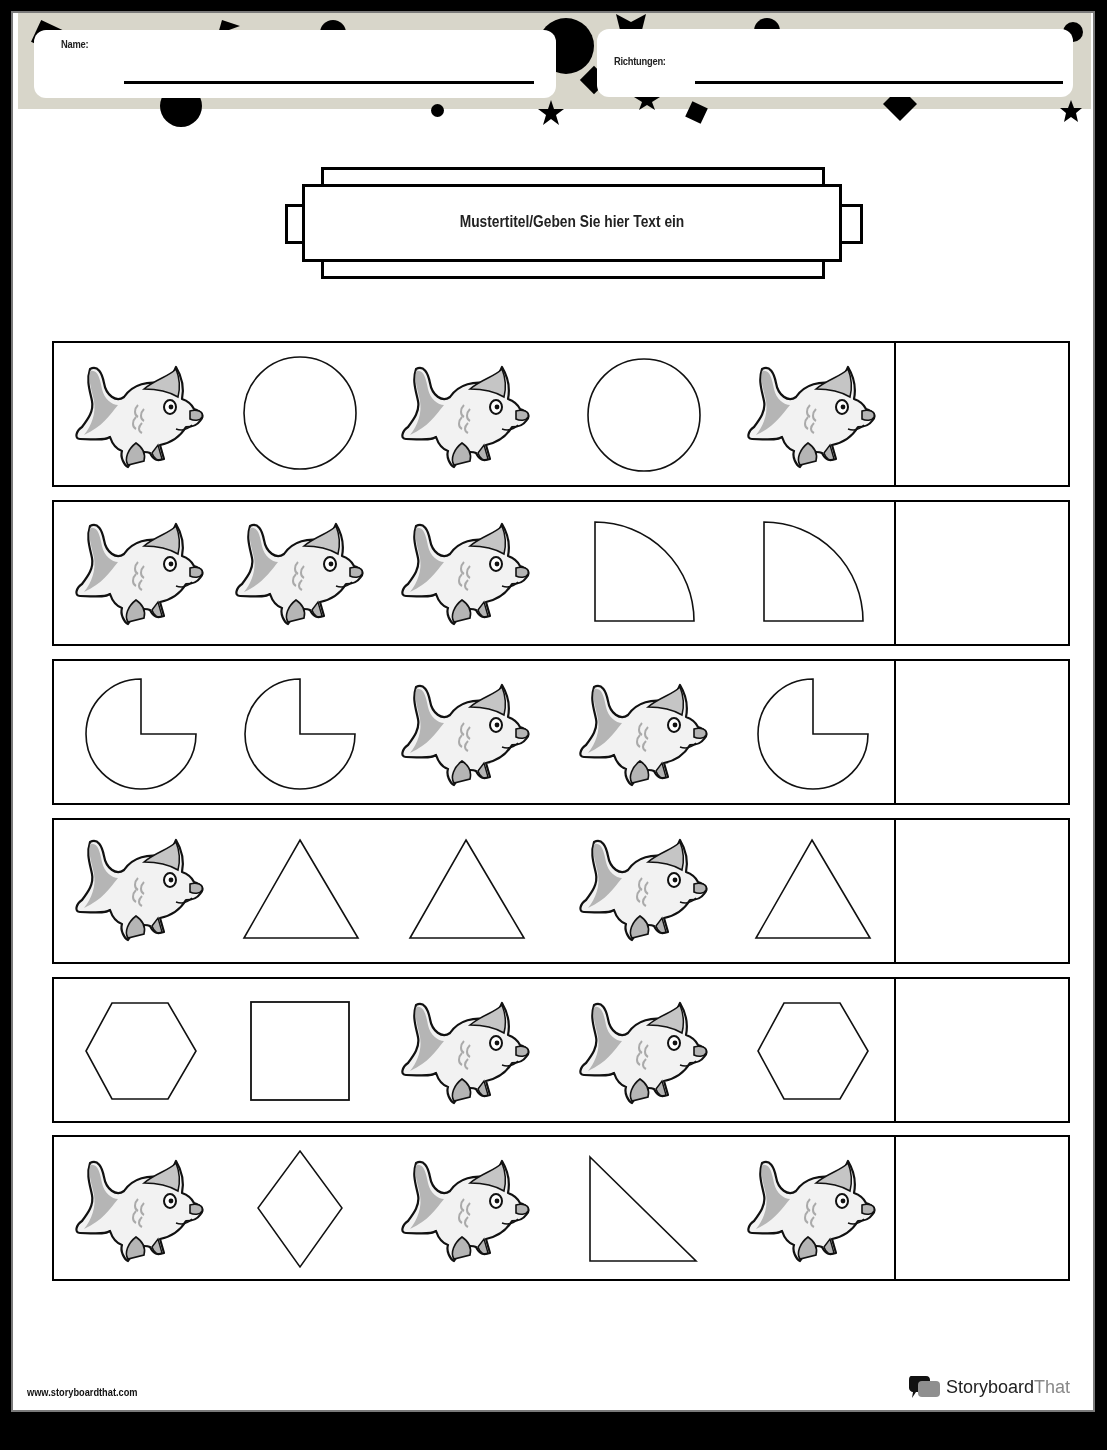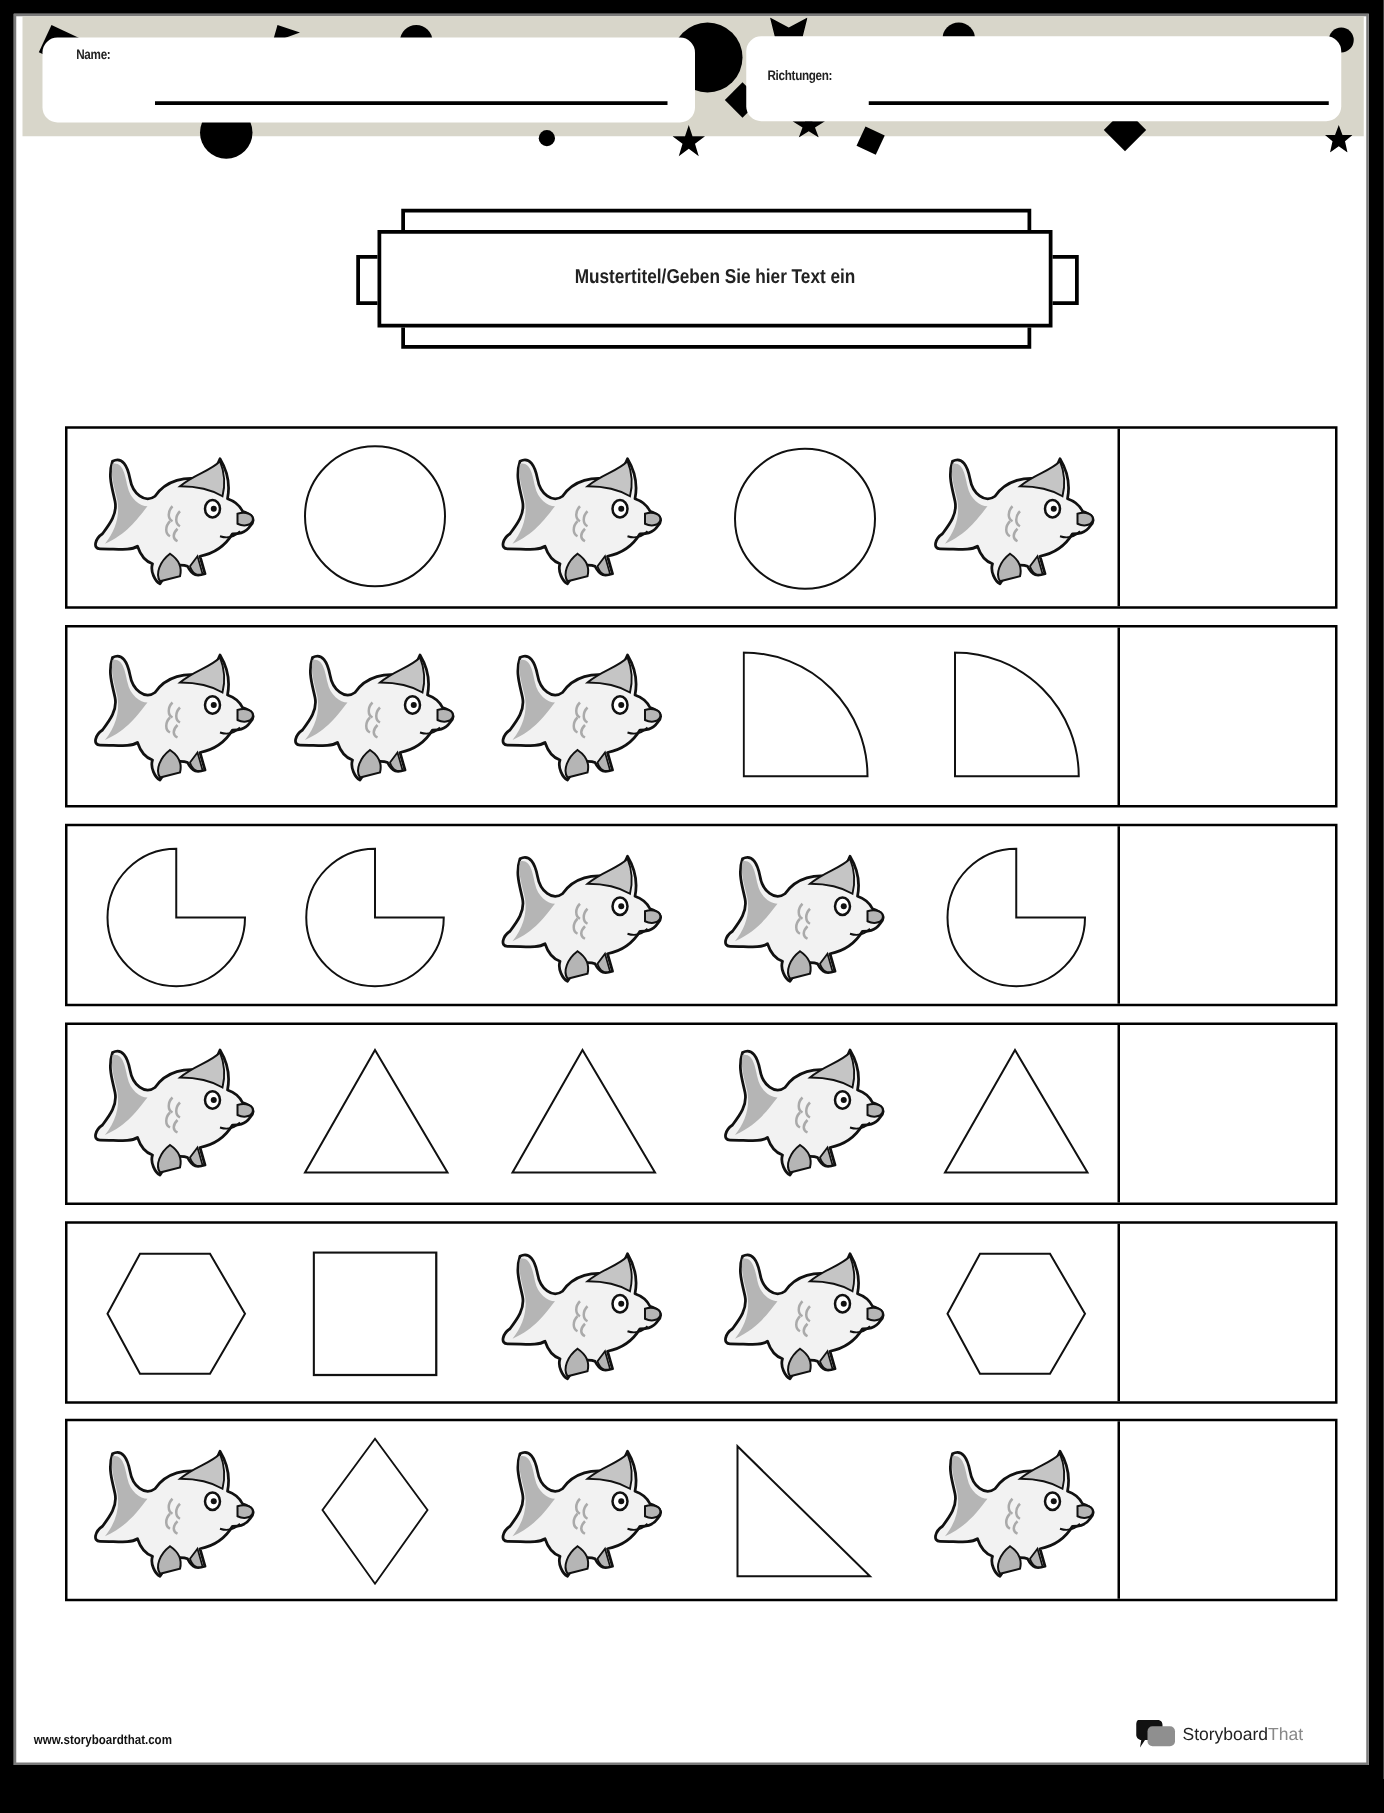--- a/index.html
+++ b/index.html
@@ -11,21 +11,21 @@
   .info-label { position:absolute; font-family:"Liberation Sans", sans-serif; font-weight:bold; font-size:11px; color:#222; letter-spacing:-0.3px; transform:scaleX(0.85); transform-origin:left; }
   .info-line { position:absolute; height:3px; background:#000; }
   .banner-outer { position:absolute; border:3px solid #000; background:#fff; box-sizing:border-box; }
   .banner-text { position:absolute; left:0; right:0; text-align:center; font-weight:bold; font-size:16px; color:#222; transform:scaleX(0.86); }
   .row { position:absolute; left:52px; width:1018px; height:146px; border:2px solid #000; box-sizing:border-box; }
   .row .answer { position:absolute; right:0; top:0; bottom:0; width:172px; border-left:2px solid #000; }
   .cell { position:absolute; top:0; width:160px; height:142px; }
   .cell svg { position:absolute; left:0; top:0; }
   .footer-url { position:absolute; left:27px; top:1386px; font-weight:bold; font-size:10.5px; color:#111; transform:scaleX(0.88); transform-origin:left; }
   .logo { position:absolute; left:908px; top:1374px; height:26px; display:flex; align-items:center; }
-  .logo-text { font-size:14px; color:#222; margin-left:4px; }
+  .logo-text { font-size:18px; color:#222; margin-left:4px; }
   .logo-text .light { color:#888; }
 </style>
 </head>
 <body>
 
 <div class="page"></div>
 
 <div class="header-band"></div>
 
 <div>

